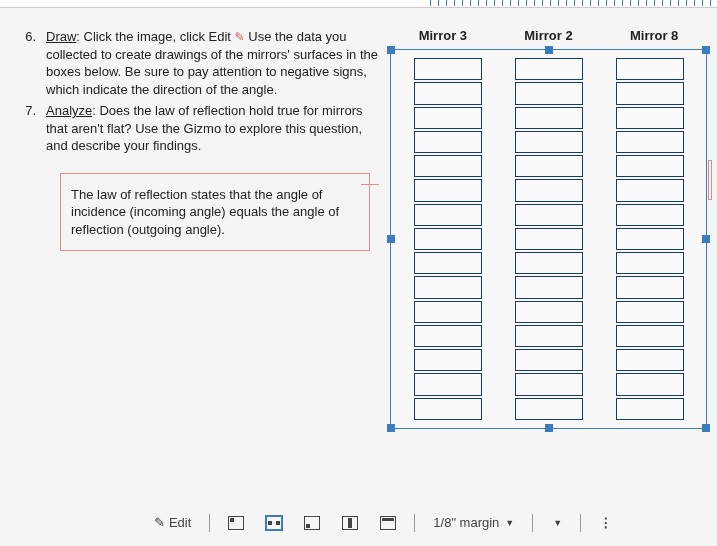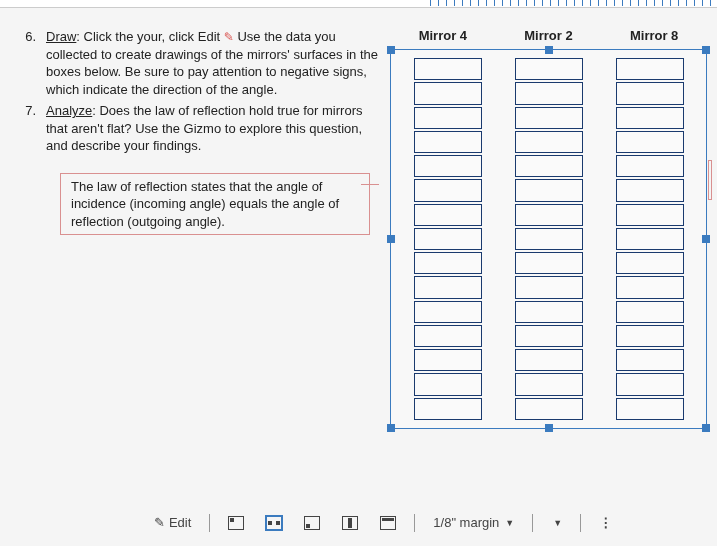--- a/index.html
+++ b/index.html
@@ -34,21 +34,21 @@
   line-height: 1.35;
   position: relative;
 }
 .num { width: 36px; flex-shrink: 0; text-align: right; padding-right: 10px; }
 .body-txt { flex: 1; }
 .underline { text-decoration: underline; }
 .bold { font-weight: normal; }
 .pencil-icon { color: #d9534f; font-size: 12px; }
 .answer-box {
   border: 1px solid #d99090;
-  padding: 4px 10px;
+  padding: 12px 10px;
   margin: 18px 0 0 50px;
   font-size: 13px;
   line-height: 1.35;
   width: 310px;
   position: relative;
 }
 .conn {
   position: absolute; right: -10px; top: 10px; width: 18px; height: 1px; background: #d99090;
 }
 .right-col {
@@ -163,39 +163,39 @@
     <div class="ruler-tick" style="left: 702px;"></div>
     <div class="ruler-tick" style="left: 710px;"></div>
   </div>
 
 <div class="content">
   <div class="left-col">
     <div class="item">
       <div class="num">6.</div>
       <div class="body-txt">
         <span class="underline">Draw</span>:
-        <span class="bold">Click</span><span> the your, click </span><span class="bold">Edit</span>
+        <span class="bold">Click</span><span> the image, click </span><span class="bold">Edit</span>
         <span class="pencil-icon">✎</span><span> Use the data you collected to create drawings of the mirrors' surfaces in the boxes below. Be sure to pay attention to negative signs, which indicate the direction of the angle.</span>
       </div>
     </div>
     <div class="item">
       <div class="num">7.</div>
       <div class="body-txt">
         <span class="underline">Analyze</span><span>: Does the law of reflection hold true for mirrors that aren't flat? Use the Gizmo to explore this question, and describe your findings.</span>
       </div>
     </div>
     <div class="answer-box">
       <span>The law of reflection states that the angle of incidence (incoming angle) equals the angle of reflection (outgoing angle).</span>
       <span class="conn"></span>
     </div>
   </div>
 
   <div class="right-col">
     <div class="mirror-labels">
-      <span>Mirror 4</span>
+      <span>Mirror 3</span>
       <span>Mirror 2</span>
       <span>Mirror 8</span>
     </div>
     <div class="mirror-area">
       <div class="mirror-col">
           <div class="cell"></div>
           <div class="cell"></div>
           <div class="cell"></div>
           <div class="cell"></div>
           <div class="cell"></div>

